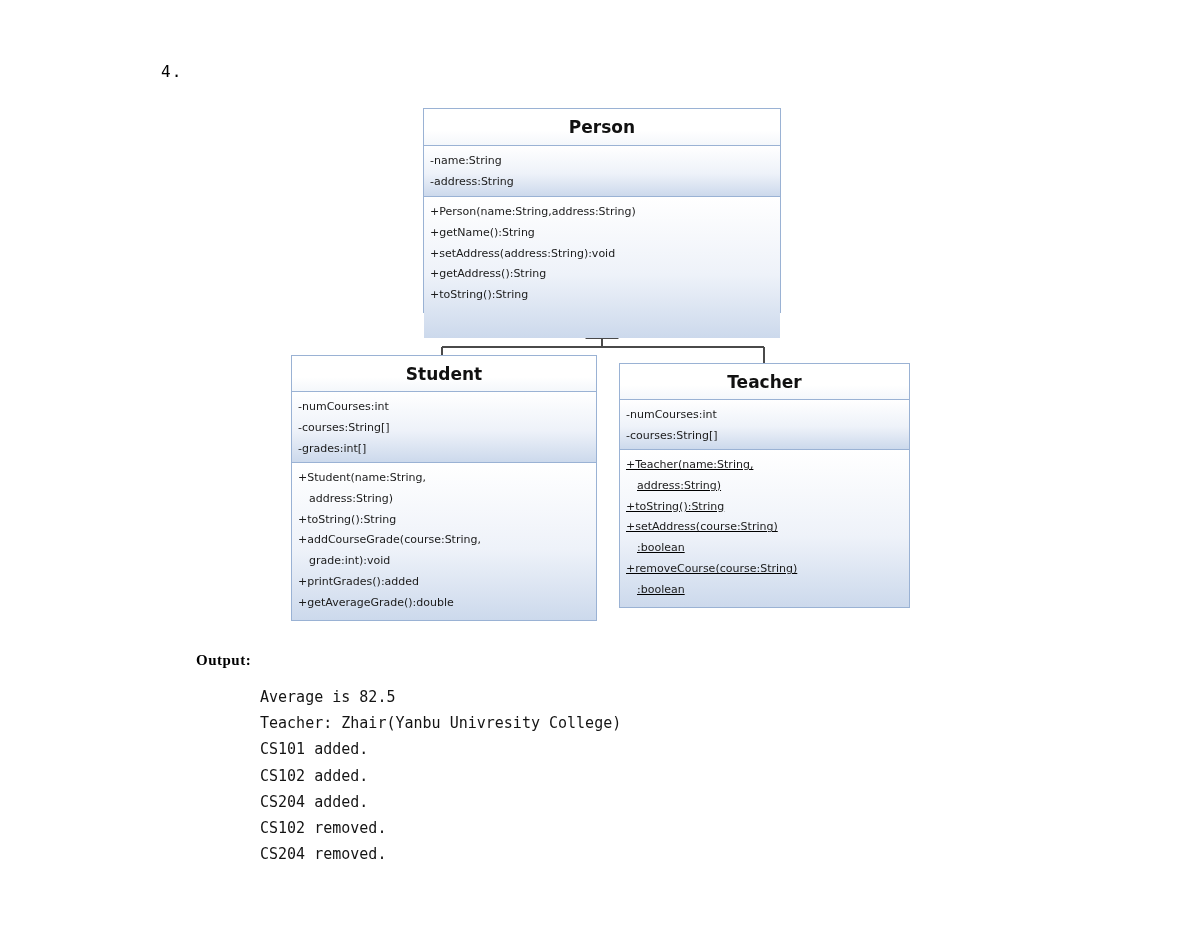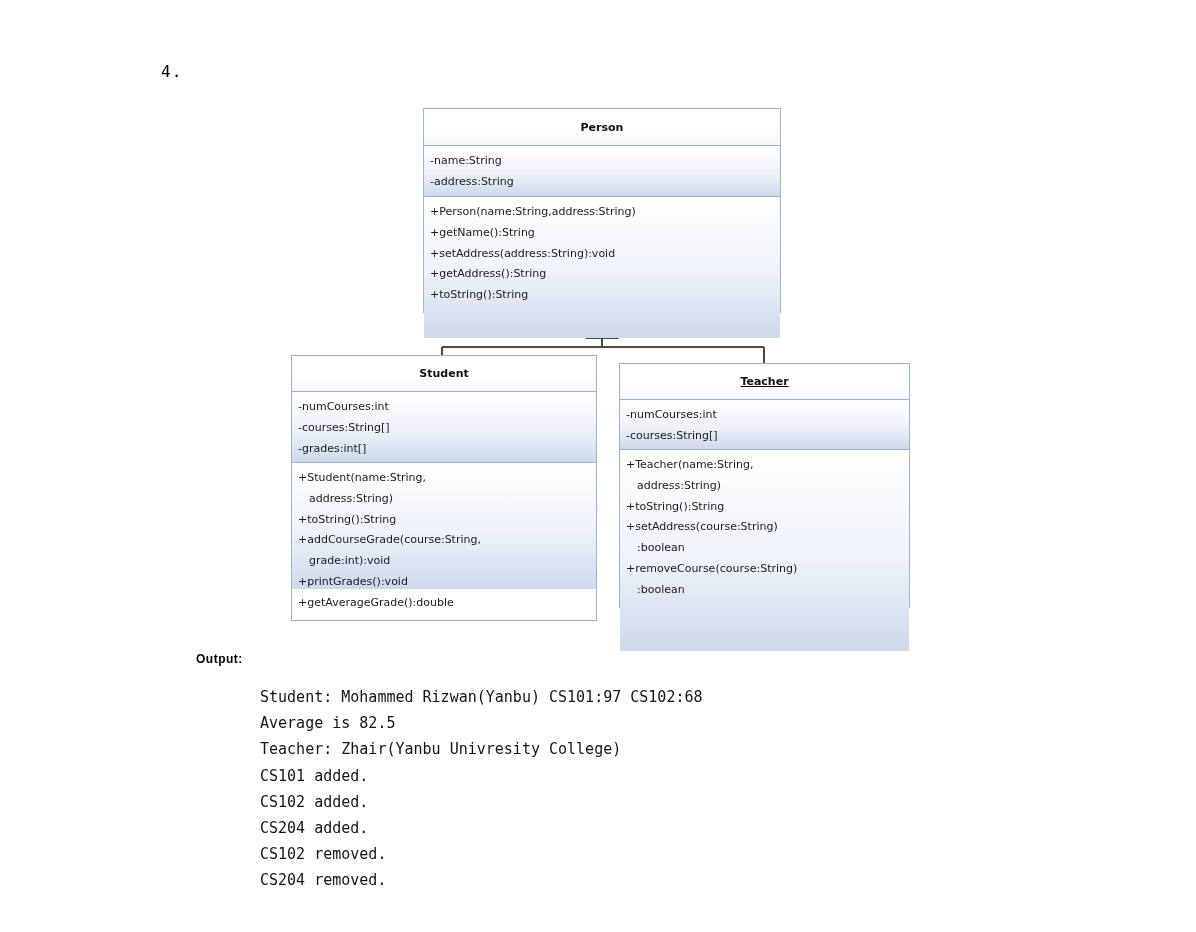--- a/index.html
+++ b/index.html
@@ -37,21 +37,21 @@
     box-sizing: border-box;
     border-bottom: 1px solid #9ab2d4;
     background-image: linear-gradient(to bottom, #ffffff 0%, #eef2f9 55%, #ccd9ec 100%);
   }
   .uml-compartment:last-child {
     border-bottom: none;
   }
   .uml-title {
     text-align: left;
     font-weight: bold;
-    font-size: 11px;
+    font-size: 17px;
     color: #111111;
     background-image: linear-gradient(to bottom, #ffffff 0%, #ffffff 60%, #f4f7fb 100%);
     display: flex;
     align-items: center;
     justify-content: center;
   }
   .uml-members {
     padding: 5px 6px 6px 6px;
   }
   .uml-member {
@@ -67,37 +67,37 @@
 
   
   #class-person      { left: 423px; top: 108px;  width: 358px; height: 205px; }
   #class-person  .uml-title        { height: 37px; }
   #class-person  .attrs            { height: 51px; }
   #class-person  .ops              { height: 141px; }
 
   #class-student     { left: 291px; top: 355px;  width: 306px; height: 266px; }
   #class-student .uml-title        { height: 36px; }
   #class-student .attrs            { height: 71px; }
-  #class-student .ops              { height: 126px; }
+  #class-student .ops              { height: 157px; }
 
   #class-teacher     { left: 619px; top: 363px;  width: 291px; height: 245px; }
-  #class-teacher .uml-title        { height: 36px; text-decoration: underline; }
+  #class-teacher .uml-title        { height: 36px; }
   #class-teacher .attrs            { height: 50px; }
-  #class-teacher .ops              { height: 201px; }
+  #class-teacher .ops              { height: 157px; text-decoration: underline; }
 
   
   #generalization { position: absolute; left: 0; top: 0; width: 1196px; height: 932px; pointer-events: none; }
 
   
   #output-label {
     position: absolute;
     left: 196px;
     top: 652px;
-    font-family: Liberation Sans, sans-serif;
-    font-size: 12px;
+    font-family: Liberation Serif, serif;
+    font-size: 15px;
     font-weight: bold;
     color: #000000;
     letter-spacing: 0.5px;
   }
   #output-console {
     position: absolute;
     left: 260px;
     top: 684px;
     width: 700px;
   }
@@ -148,21 +148,21 @@
     <div class="uml-member">-numCourses:int</div>
     <div class="uml-member">-courses:String[]</div>
     <div class="uml-member">-grades:int[]</div>
   </div>
   <div class="uml-compartment uml-members ops">
     <div class="uml-member">+Student(name:String,</div>
     <div class="uml-member cont">address:String)</div>
     <div class="uml-member">+toString():String</div>
     <div class="uml-member">+addCourseGrade(course:String,</div>
     <div class="uml-member cont">grade:int):void</div>
-    <div class="uml-member">+printGrades():void</div>
+    <div class="uml-member">+printGrades():added</div>
     <div class="uml-member">+getAverageGrade():double</div>
   </div>
 </div>
 
 <div class="uml-class" id="class-teacher">
   <div class="uml-compartment uml-title">Teacher</div>
   <div class="uml-compartment uml-members attrs">
     <div class="uml-member">-numCourses:int</div>
     <div class="uml-member">-courses:String[]</div>
   </div>
@@ -172,21 +172,20 @@
     <div class="uml-member">+toString():String</div>
     <div class="uml-member">+setAddress(course:String)</div>
     <div class="uml-member cont">:boolean</div>
     <div class="uml-member">+removeCourse(course:String)</div>
     <div class="uml-member cont">:boolean</div>
   </div>
 </div>
 
 <div id="output-label">Output:</div>
 <div id="output-console">
-  <div class="console-line">Student: Mohammed Rizwan(Yanbu) CS101:97 CS102:68</div>
   <div class="console-line">Average is 82.5</div>
   <div class="console-line">Teacher: Zhair(Yanbu Univresity College)</div>
   <div class="console-line">CS101 added.</div>
   <div class="console-line">CS102 added.</div>
   <div class="console-line">CS204 added.</div>
   <div class="console-line">CS102 removed.</div>
   <div class="console-line">CS204 removed.</div>
 </div>
 
 </body></html>

